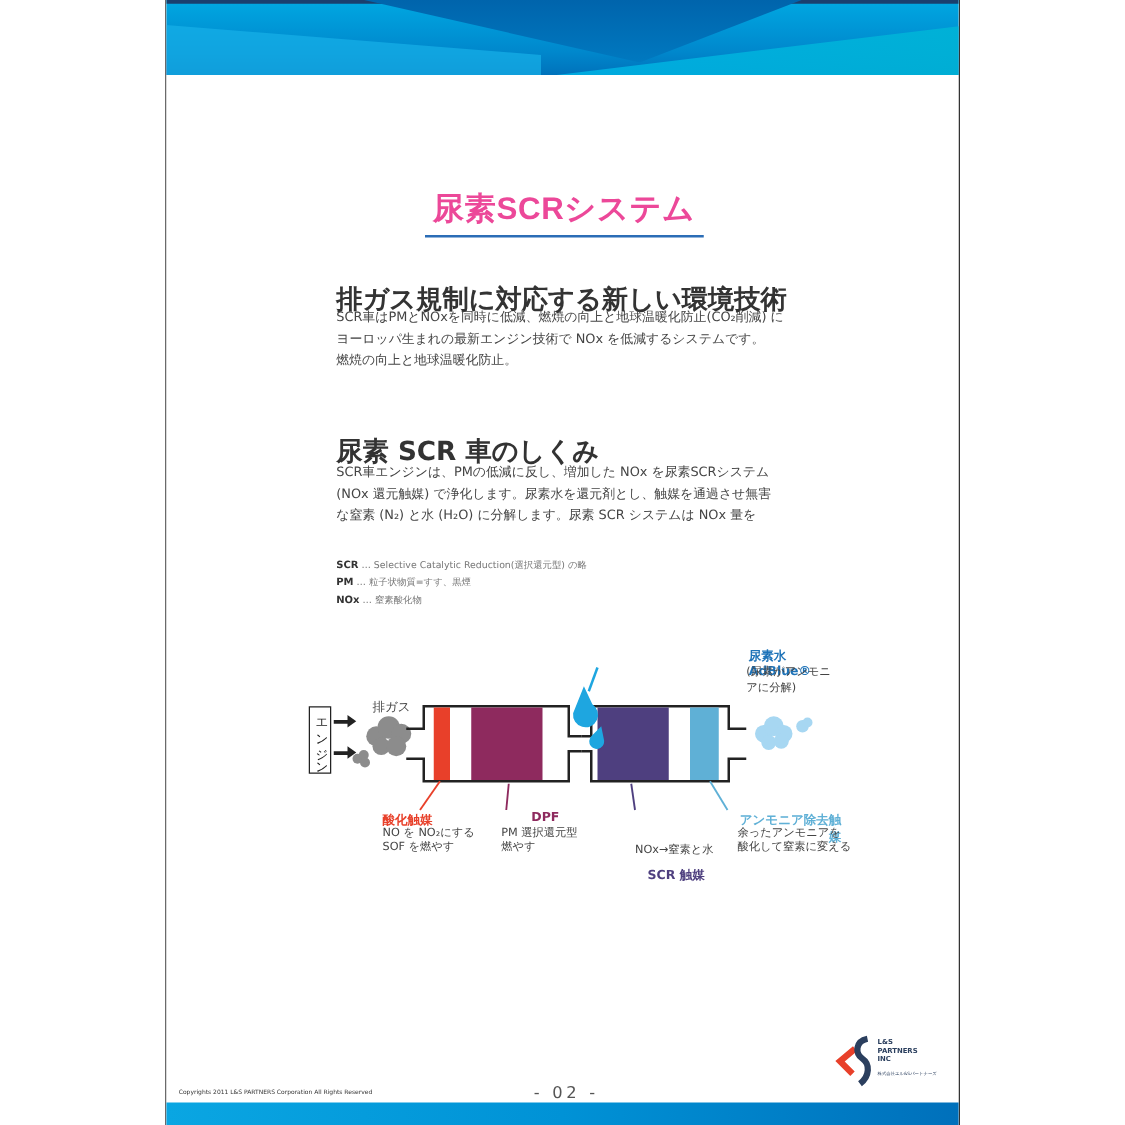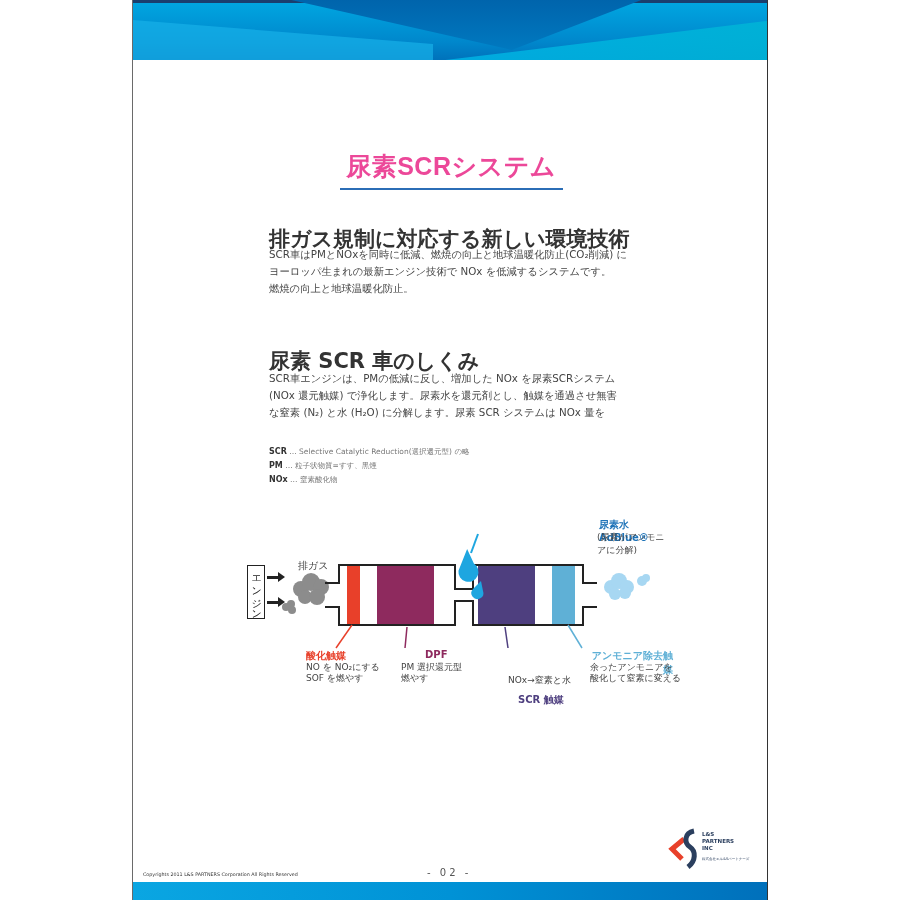--- a/index.html
+++ b/index.html
@@ -50,21 +50,21 @@
   .arrow { position:absolute; height:3px; background:#222; width:12px; }
   .arrow::after { content:""; position:absolute; right:-6px; top:-4px; border-left:7px solid #222; border-top:5.5px solid transparent; border-bottom:5.5px solid transparent; }
   .gas-label { position:absolute; left:65px; top:44px; font-size:10px; color:#444; }
 
   .cat-label { position:absolute; font-size:10px; font-weight:bold; }
   .cat-desc { position:absolute; font-size:9px; color:#444; line-height:11px; white-space:nowrap; }
   .adblue-title { position:absolute; left:366px; top:3px; font-size:10px; font-weight:bold; color:#1e73b8; }
   .adblue-sub { position:absolute; left:364px; top:16px; font-size:9px; color:#444; }
 
   .copyright { position:absolute; left:10px; top:872px; font-size:4.8px; color:#333; white-space:nowrap; }
-  .pageno { position:absolute; left:294px; top:867px; font-size:10px; color:#555; letter-spacing:3px; }
+  .pageno { position:absolute; left:294px; top:867px; font-size:13px; color:#555; letter-spacing:3px; }
 
   .logo { position:absolute; left:533px; top:827px; width:90px; height:45px; }
   .logo-text { position:absolute; left:36px; top:4px; font-size:5.5px; font-weight:bold; color:#2b3f5e; line-height:7px; }
   .logo-small { position:absolute; left:36px; top:30px; font-size:3.5px; color:#2b3f5e; white-space:nowrap; }
 </style>
 </head>
 <body>
 
 <div class="page">
 

